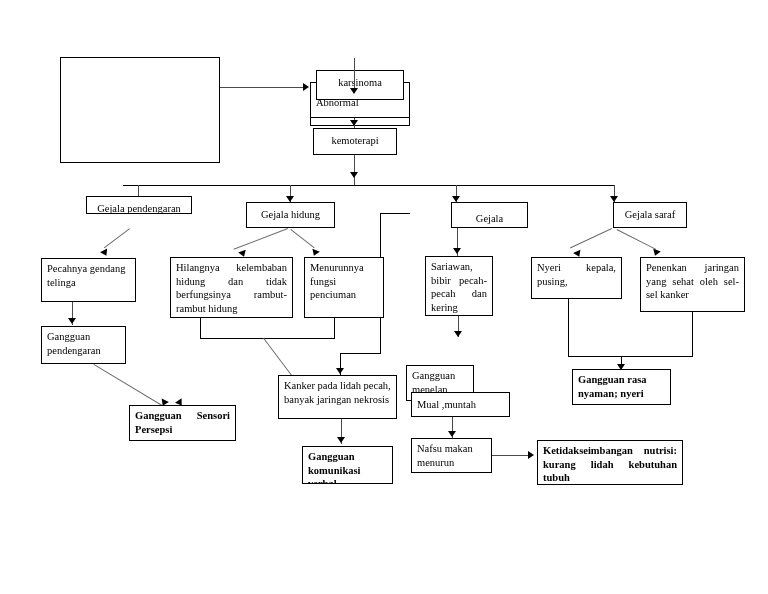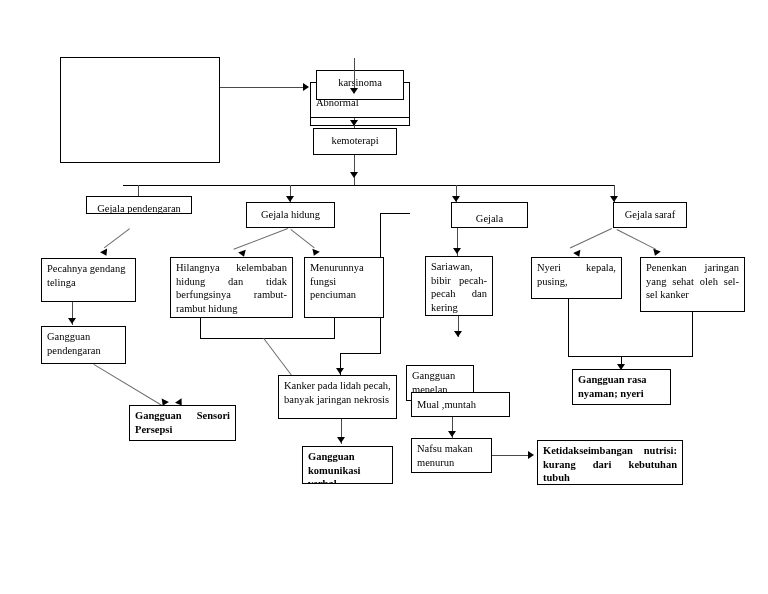--- a/index.html
+++ b/index.html
@@ -212,15 +212,15 @@
   <div class="ln v" style="left:452px; top:417px; height:21px;"></div>
   <div class="ar down" style="left:448px; top:431px;"></div>
 
   <div class="box bold left" style="left:302px; top:446px; width:91px; height:38px;">Gangguan komunikasi verbal</div>
 
   <div class="box left" style="left:411px; top:438px; width:81px; height:35px;">Nafsu makan menurun</div>
 
   <div class="ln h" style="left:492px; top:455px; width:40px;"></div>
   <div class="ar right" style="left:528px; top:451px;"></div>
 
-  <div class="box bold" style="left:537px; top:440px; width:146px; height:45px;">Ketidakseimbangan nutrisi: kurang dari kebutuhan tubuh</div>
+  <div class="box bold" style="left:537px; top:440px; width:146px; height:45px;">Ketidakseimbangan nutrisi: kurang lidah kebutuhan tubuh</div>
 
 </div>
 
 </body></html>

